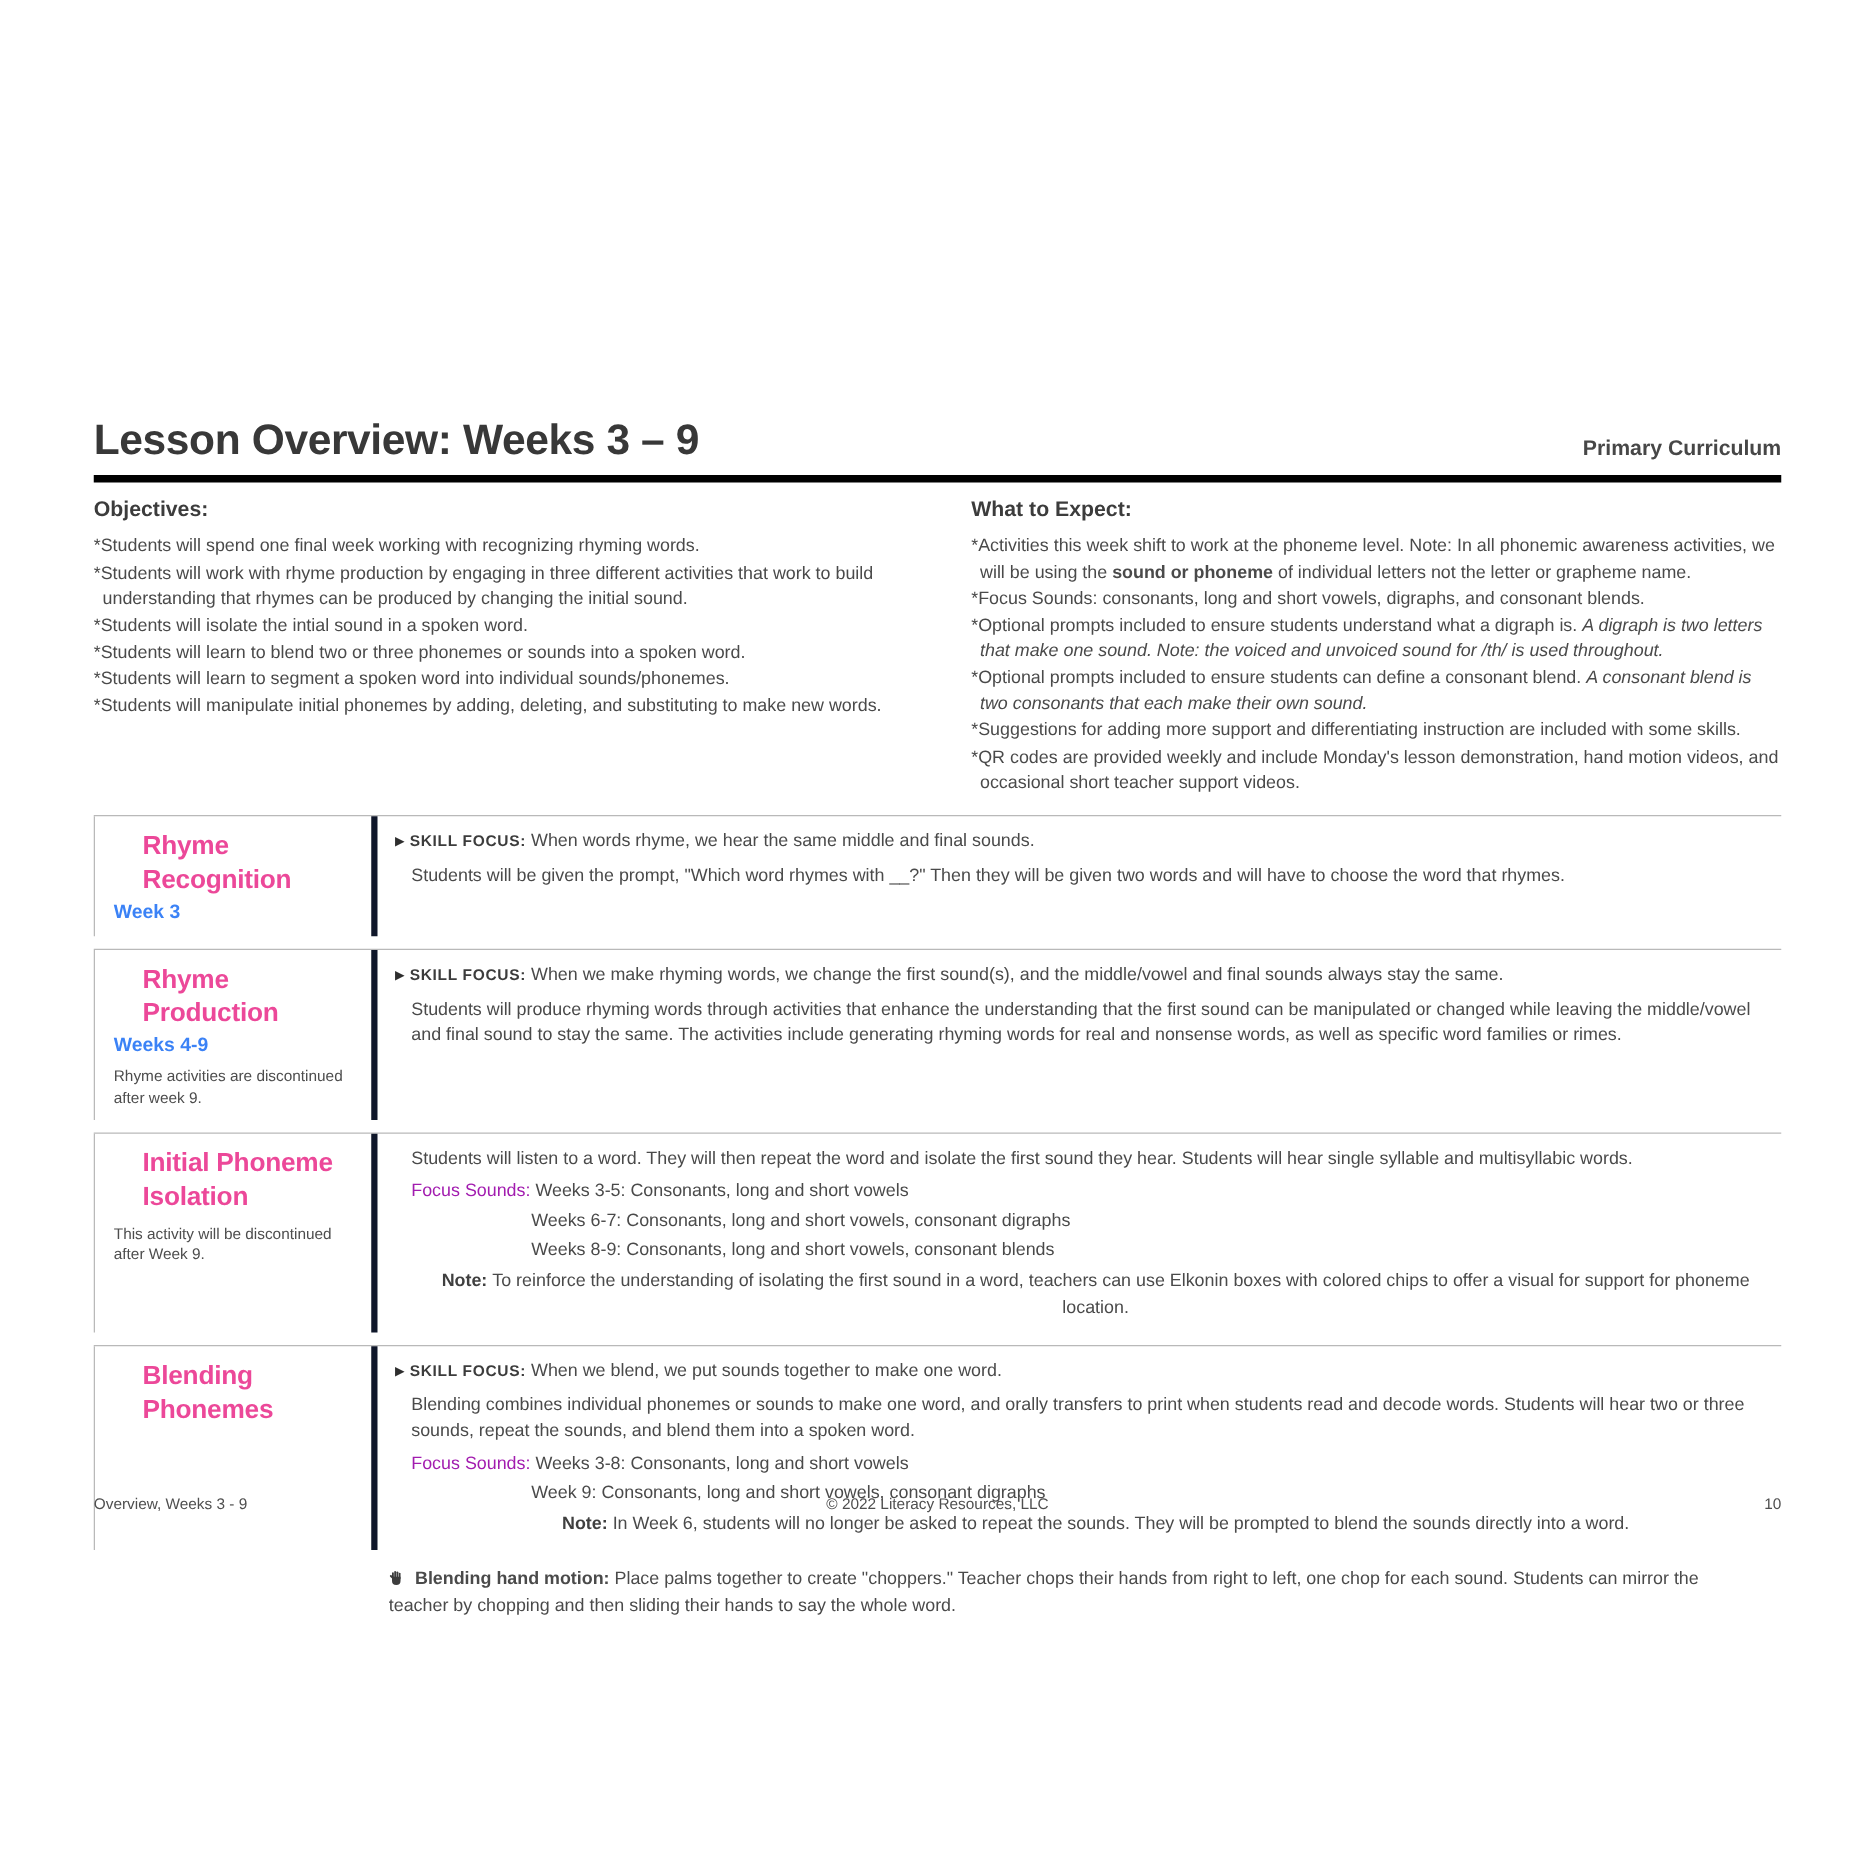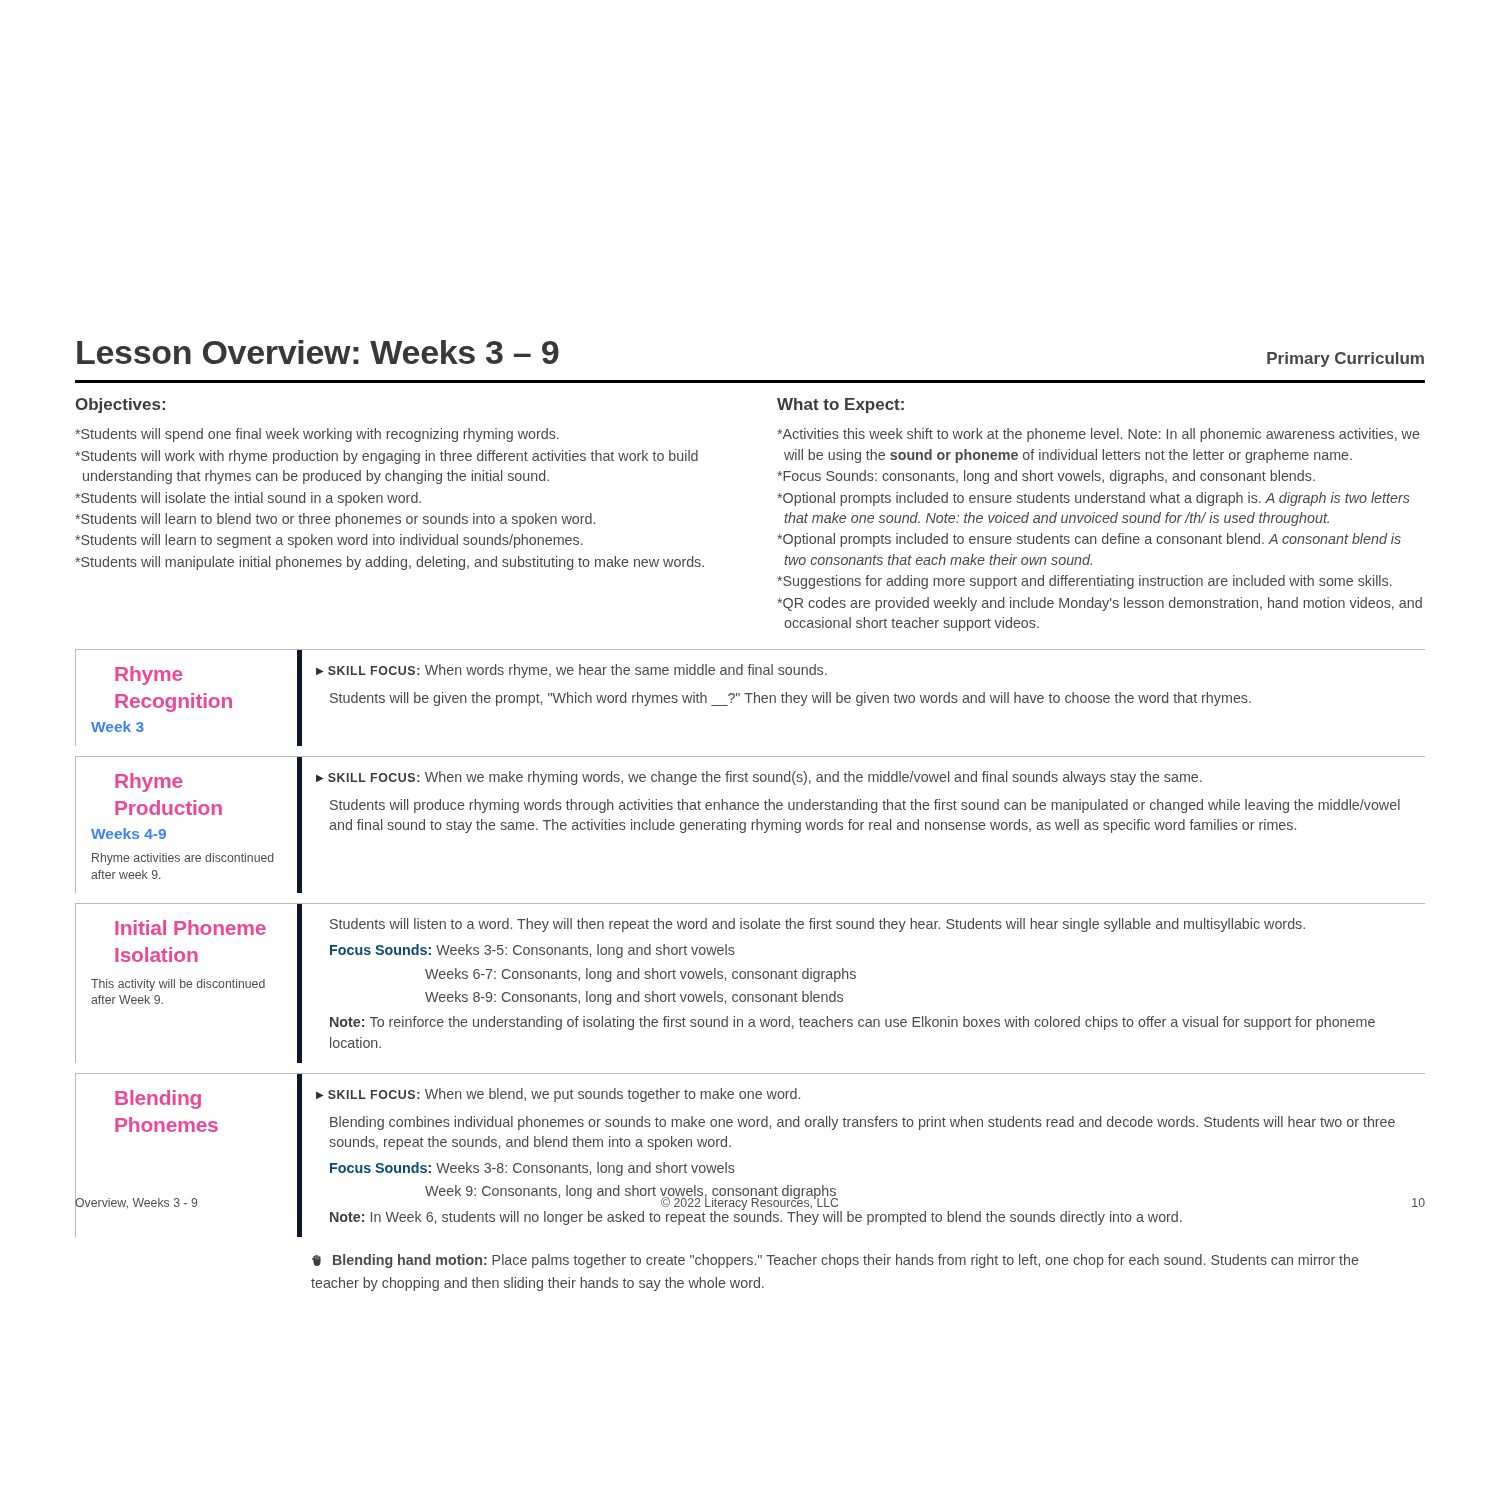--- a/index.html
+++ b/index.html
@@ -3,21 +3,21 @@
 <meta charset="utf-8">
 <style>
   * { margin:0; padding:0; box-sizing:border-box; }
   html,body { width:1500px; height:1500px; background:#ffffff; }
   body { font-family:"Liberation Sans", "DejaVu Sans", sans-serif; color:#454545; position:relative; }
 
   .page { position:absolute; left:75px; top:334px; width:1350px; }
 
   
   .header { display:flex; justify-content:space-between; align-items:flex-end;
-            border-bottom:3px solid #000000; padding-bottom:9px; }
+            border-bottom:6px solid #000000; padding-bottom:9px; }
   .header h1 { font-size:34px; font-weight:700; color:#383838; letter-spacing:-0.3px; line-height:1.1; }
   .header-right { font-size:17px; font-weight:700; color:#474747; padding-bottom:2px; }
 
   
   .columns { display:flex; margin-top:12px; }
   .col-left { width:672px; }
   .col-right { flex:1; padding-left:30px; }
   .col h2 { font-size:17px; font-weight:700; color:#3c3c3c; margin-bottom:9px; }
   .items .item { font-size:14.3px; line-height:20.4px; color:#4a4a4a;
                  padding-left:7px; text-indent:-7px; margin-bottom:1px; }
@@ -38,23 +38,23 @@
   .row-smallnote { font-size:12.3px; color:#4d4d4d; line-height:1.35; margin-top:7px; }
   .row-right { flex:1; border-left:5px solid #0f172a; padding:10px 0 10px 14px;
                font-size:14.3px; color:#4a4a4a; line-height:1.42; }
 
   .skill-line { margin-bottom:7px; }
   .tri { font-family:"DejaVu Sans", sans-serif; font-size:10px; color:#2e2e2e;
          display:inline-block; transform:translateY(-1px); margin-right:4px; }
   .skill-label { font-weight:700; font-size:12.4px; letter-spacing:0.55px; color:#3c3c3c; }
   .block { margin-left:13px; margin-bottom:6px; max-width:1085px; }
   .focus-line { margin-left:13px; margin-bottom:3px; }
-  .focus-line .lbl { font-weight:700; color:#0c4a6e; }
+  .focus-line .lbl { font-weight:400; color:#a21caf; }
   .focus-indent { margin-left:109px; margin-bottom:3px; }
-  .note-line { margin-left:13px; margin-top:5px; max-width:1095px; }
+  .note-line { margin-left:13px; margin-top:5px; max-width:1095px;text-align:center; }
   .note-line .lbl { font-weight:700; color:#3f3f3f; }
 
   
   .hand-block { margin-left:236px; margin-top:13px; width:1070px;
                 font-size:14.3px; line-height:1.45; color:#4a4a4a; }
   .hand-icon { display:inline-block; vertical-align:-2px; margin-right:4px; }
 
   
   .footer { position:absolute; left:75px; top:1196px; width:1350px; display:flex;
             font-size:12.3px; color:#4f4f4f; }

